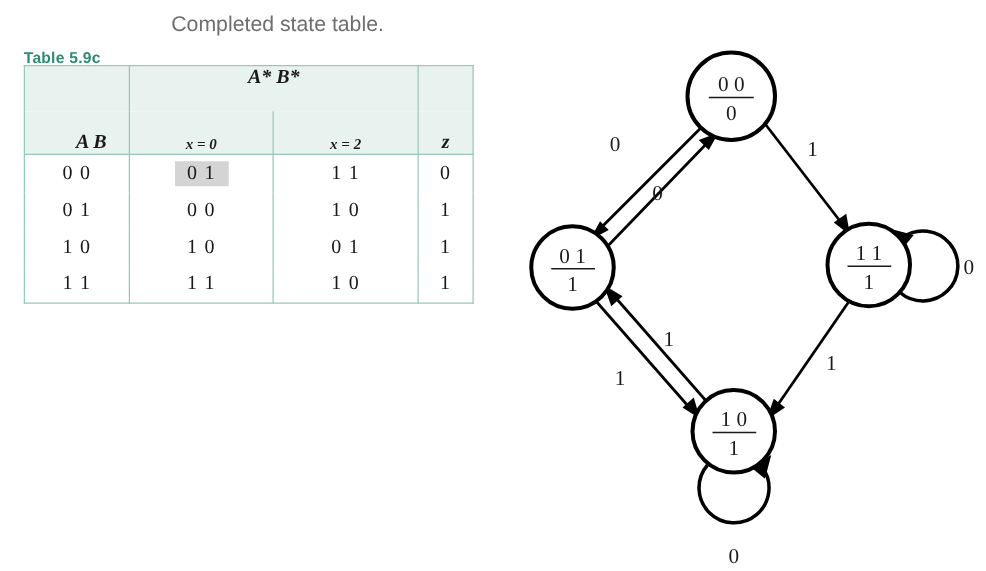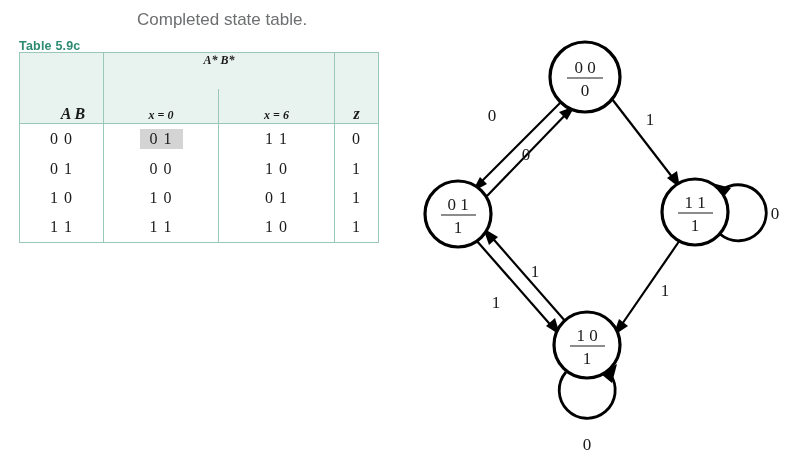--- a/index.html
+++ b/index.html
@@ -76,21 +76,21 @@
     color: #1a1a1a;
     padding-bottom: 6px;
   }
   .hdr-span {
     background: #e8f2ee;
     text-align: center;
     vertical-align: top;
     font-family: "Liberation Serif", serif;
     font-weight: bold;
     font-style: italic;
-    font-size: 12px;
+    font-size: 16px;
     color: #1a1a1a;
     padding-top: 6px;
   }
   .hdr-sub {
     background: #e8f2ee;
     text-align: center;
     vertical-align: bottom;
     font-family: "Liberation Serif", serif;
     font-weight: bold;
     font-style: italic;
@@ -182,21 +182,21 @@
     </colgroup>
     <tbody>
       <tr>
         <td class="hdr-cell span-noborder-bottom" rowspan="1" style="height:28px;"></td>
         <td class="hdr-span span-noborder-bottom" colspan="2" style="height:28px;">A* B*</td>
         <td class="hdr-cell span-noborder-bottom" rowspan="1" style="height:28px;"></td>
       </tr>
       <tr>
         <td class="hdr-cell sub-noborder-top" style="height:27px;padding-left:23px;">A  B</td>
         <td class="hdr-sub sub-noborder-top" style="height:27px;">x = 0</td>
-        <td class="hdr-sub sub-noborder-top" style="height:27px;">x = 6</td>
+        <td class="hdr-sub sub-noborder-top" style="height:27px;">x = 2</td>
         <td class="hdr-cell sub-noborder-top" style="height:27px;">z</td>
       </tr>
 
       <tr>
         <td class="body-cell cell-pad" style="border-bottom:none;">
           <span class="plain-inner">0  0</span>
         </td>
         <td class="body-cell cell-pad" style="border-bottom:none;">
           <span class="hl-inner">0  1</span>
         </td>

